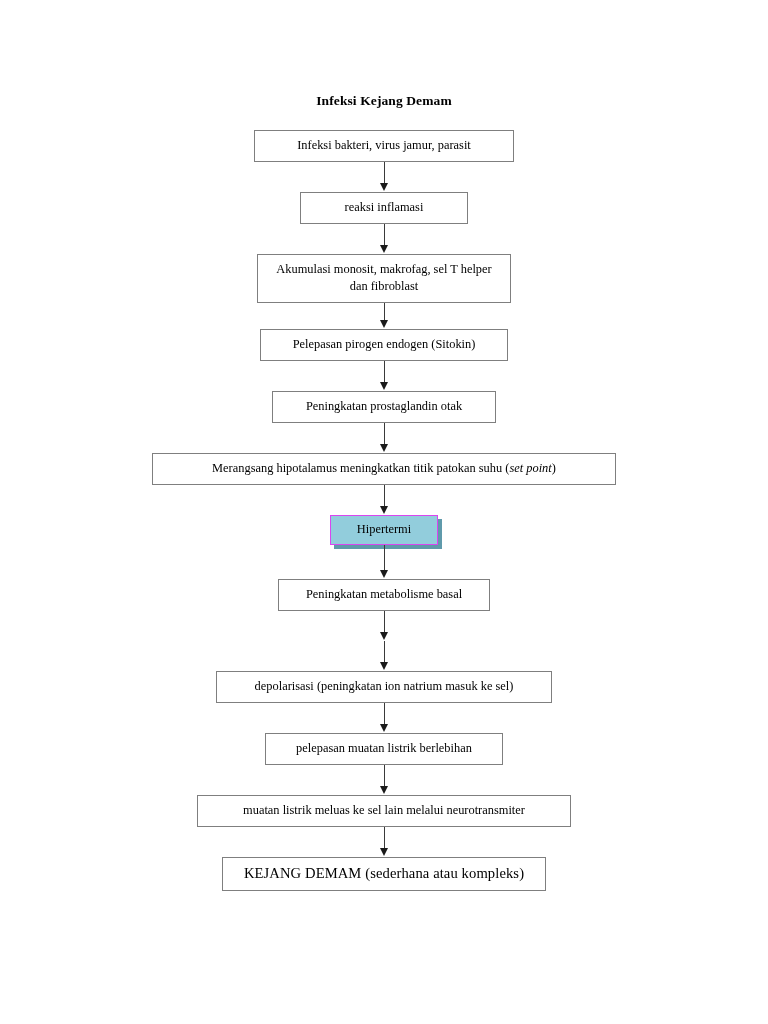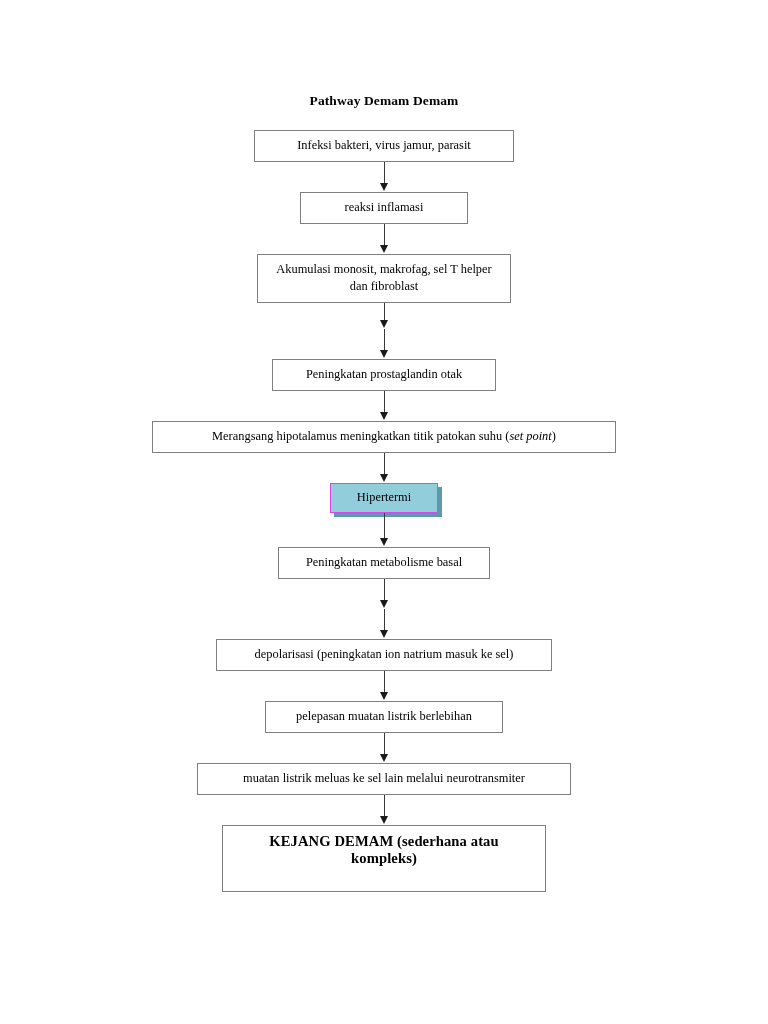--- a/index.html
+++ b/index.html
@@ -61,24 +61,24 @@
     align-items: center;
     justify-content: center;
   }
 
   .node .txt {
     display: block;
     width: 100%;
   }
 
   .node.emphasis {
-    font-weight: bold;
+    font-weight: normal;
     font-size: 14.6px;
     letter-spacing: 0.1px;
-    padding: 7px 12px 24px 12px;
+    padding: 7px 12px 8px 12px;
   }
 
   .node.highlight {
     background: #92cddc;
     border: 1px solid #d946ef;
     box-shadow: 4px 4px 0 0 #5f9aab;
     padding: 5px 14px 6px 14px;
   }
 
   .node em {
@@ -116,21 +116,21 @@
   .connector.short .head { top: 17px; }
   .connector.tall { height: 34px; }
   .connector.tall .stem { height: 26px; }
   .connector.tall .head { top: 25px; }
 </style>
 </head>
 <body>
 
 <div id="page">
 
-  <div class="diagram-title">Pathway Demam Demam</div>
+  <div class="diagram-title">Infeksi Kejang Demam</div>
 
   <div class="flow">
 
     <div class="node-row">
       <div class="node" style="width:260px">
         <span class="txt">Infeksi bakteri, virus jamur, parasit</span>
       </div>
     </div>
 
     <div class="connector">
@@ -153,20 +153,25 @@
       <div class="node" style="width:254px">
         <span class="txt">Akumulasi monosit, makrofag, sel T helper dan fibroblast</span>
       </div>
     </div>
 
     <div class="connector short">
       <div class="stem"></div>
       <div class="head"></div>
     </div>
 
+    <div class="node-row">
+      <div class="node" style="width:248px">
+        <span class="txt">Pelepasan pirogen endogen (Sitokin)</span>
+      </div>
+    </div>
 
     <div class="connector">
       <div class="stem"></div>
       <div class="head"></div>
     </div>
 
     <div class="node-row">
       <div class="node" style="width:224px">
         <span class="txt">Peningkatan prostaglandin otak</span>
       </div>

